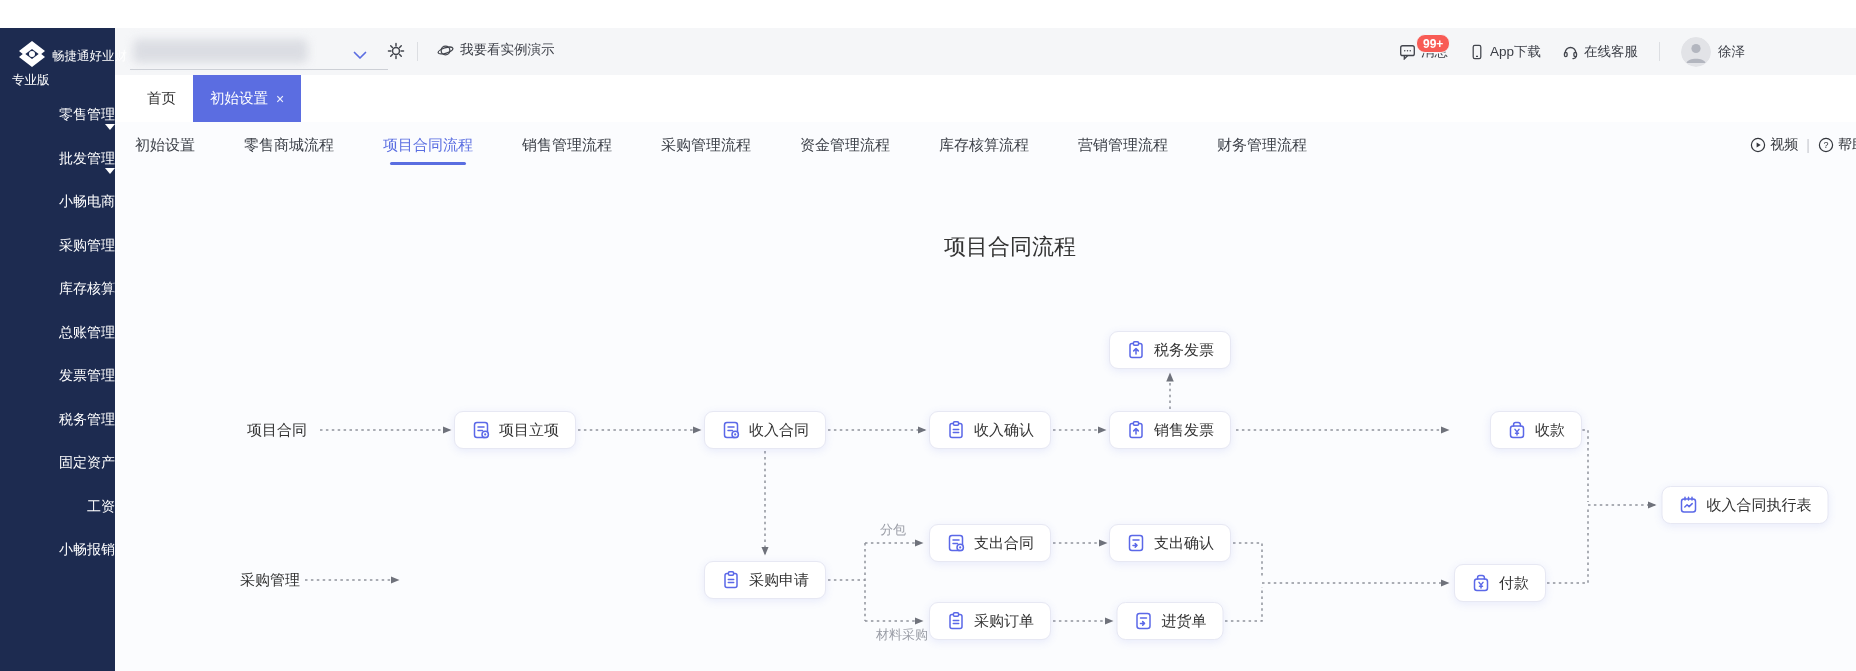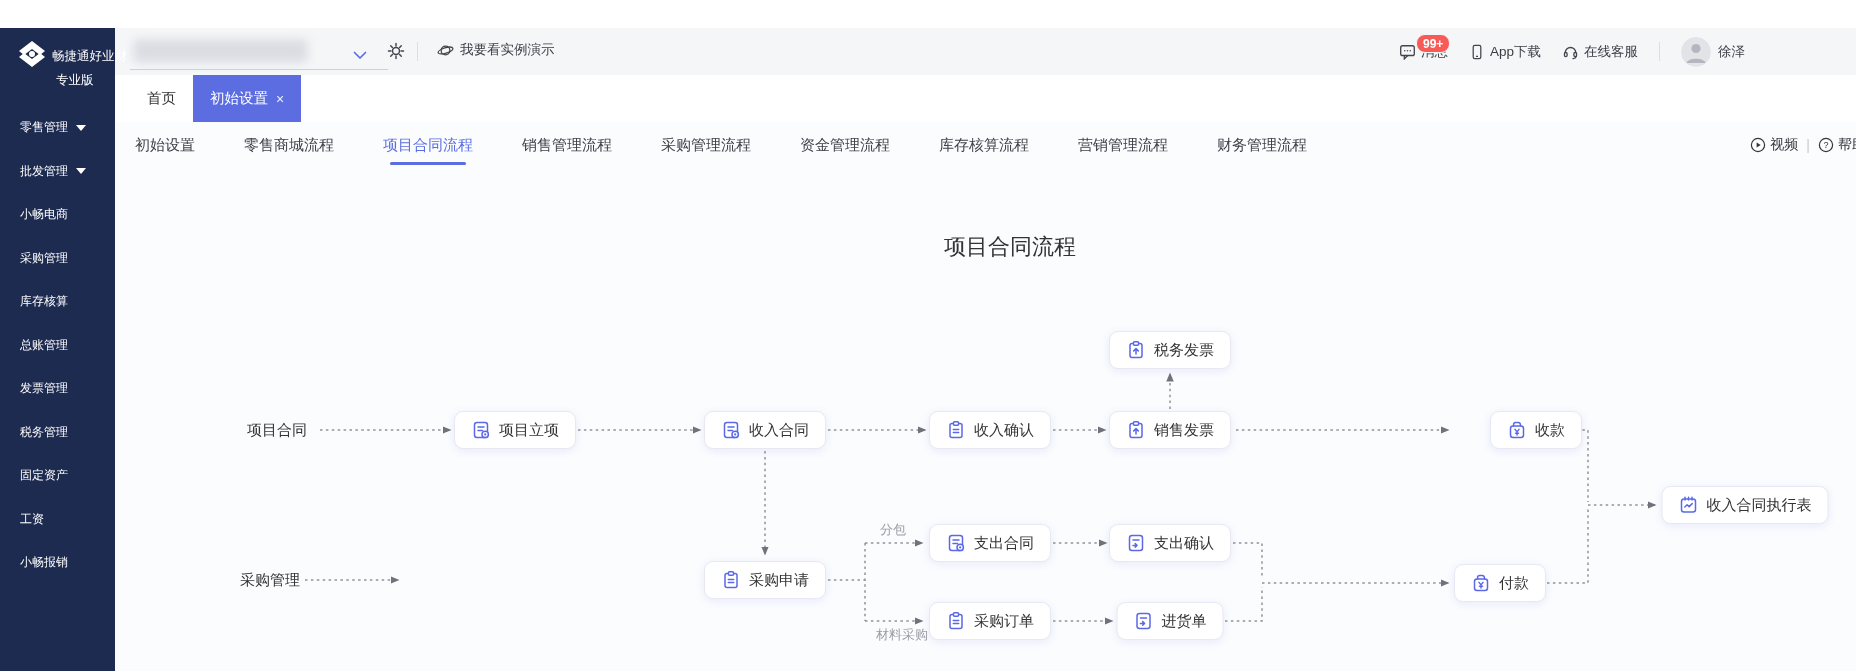--- a/index.html
+++ b/index.html
@@ -8,23 +8,23 @@
     position:relative; overflow:hidden; background:#fff;
     font-family:"Liberation Sans","DejaVu Sans",sans-serif; color:#333;
   }
   
   .topstrip { position:absolute; left:0; top:0; width:1856px; height:28px; background:#fff; }
   
   .sidebar { position:absolute; left:0; top:28px; width:115px; height:643px; background:#1d2b50; z-index:5; }
   .logo { position:relative; height:72px; }
   .logo-mark { position:absolute; left:16px; top:10px; width:32px; height:32px; }
   .brand-name { position:absolute; left:52px; top:20px; font-size:12.5px; color:#fff; white-space:nowrap; }
-  .brand-edition { position:absolute; left:12px; top:44px; font-size:12.5px; color:#fff;margin-left:44px; }
+  .brand-edition { position:absolute; left:12px; top:44px; font-size:12.5px; color:#fff; }
   .menu { position:absolute; left:0; top:78px; width:115px; }
-  .menu-item { height:43.5px; display:flex; align-items:center; padding-left:20px; color:#fff; font-size:12px; cursor:pointer; white-space:nowrap; }
+  .menu-item { height:43.5px; display:flex; align-items:flex-end; padding-left:20px; color:#fff; font-size:14px; cursor:pointer; white-space:nowrap;flex-direction:column; }
   .menu-item .tri { width:0; height:0; border-left:5px solid transparent; border-right:5px solid transparent; border-top:6px solid #fff; margin-left:8px; }
   
   .header { position:absolute; left:115px; top:28px; width:1741px; height:47px; background:#f5f6f8; }
   .company-blur { position:absolute; left:18px; top:11px; width:175px; height:24px; background:#d9dbe1; border-radius:5px; filter:blur(5px); opacity:.9; }
   .hdr-underline { position:absolute; left:15px; top:41px; width:258px; border-bottom:1px solid #cdd0d6; }
   .hdr-chevron { position:absolute; left:238px; top:18px; }
   .hdr-gear { position:absolute; left:272px; top:14px; cursor:pointer; }
   .hdr-div1 { position:absolute; left:302px; top:14px; height:19px; border-left:1px solid #dcdee2; }
   .hdr-demo { position:absolute; left:322px; top:13px; display:flex; align-items:center; gap:6px; font-size:13.5px; color:#3a3d45; cursor:pointer; white-space:nowrap; }
   .hdr-right { position:absolute; left:1399px; top:28px; height:47px; display:flex; align-items:center; gap:21px; z-index:6; }

